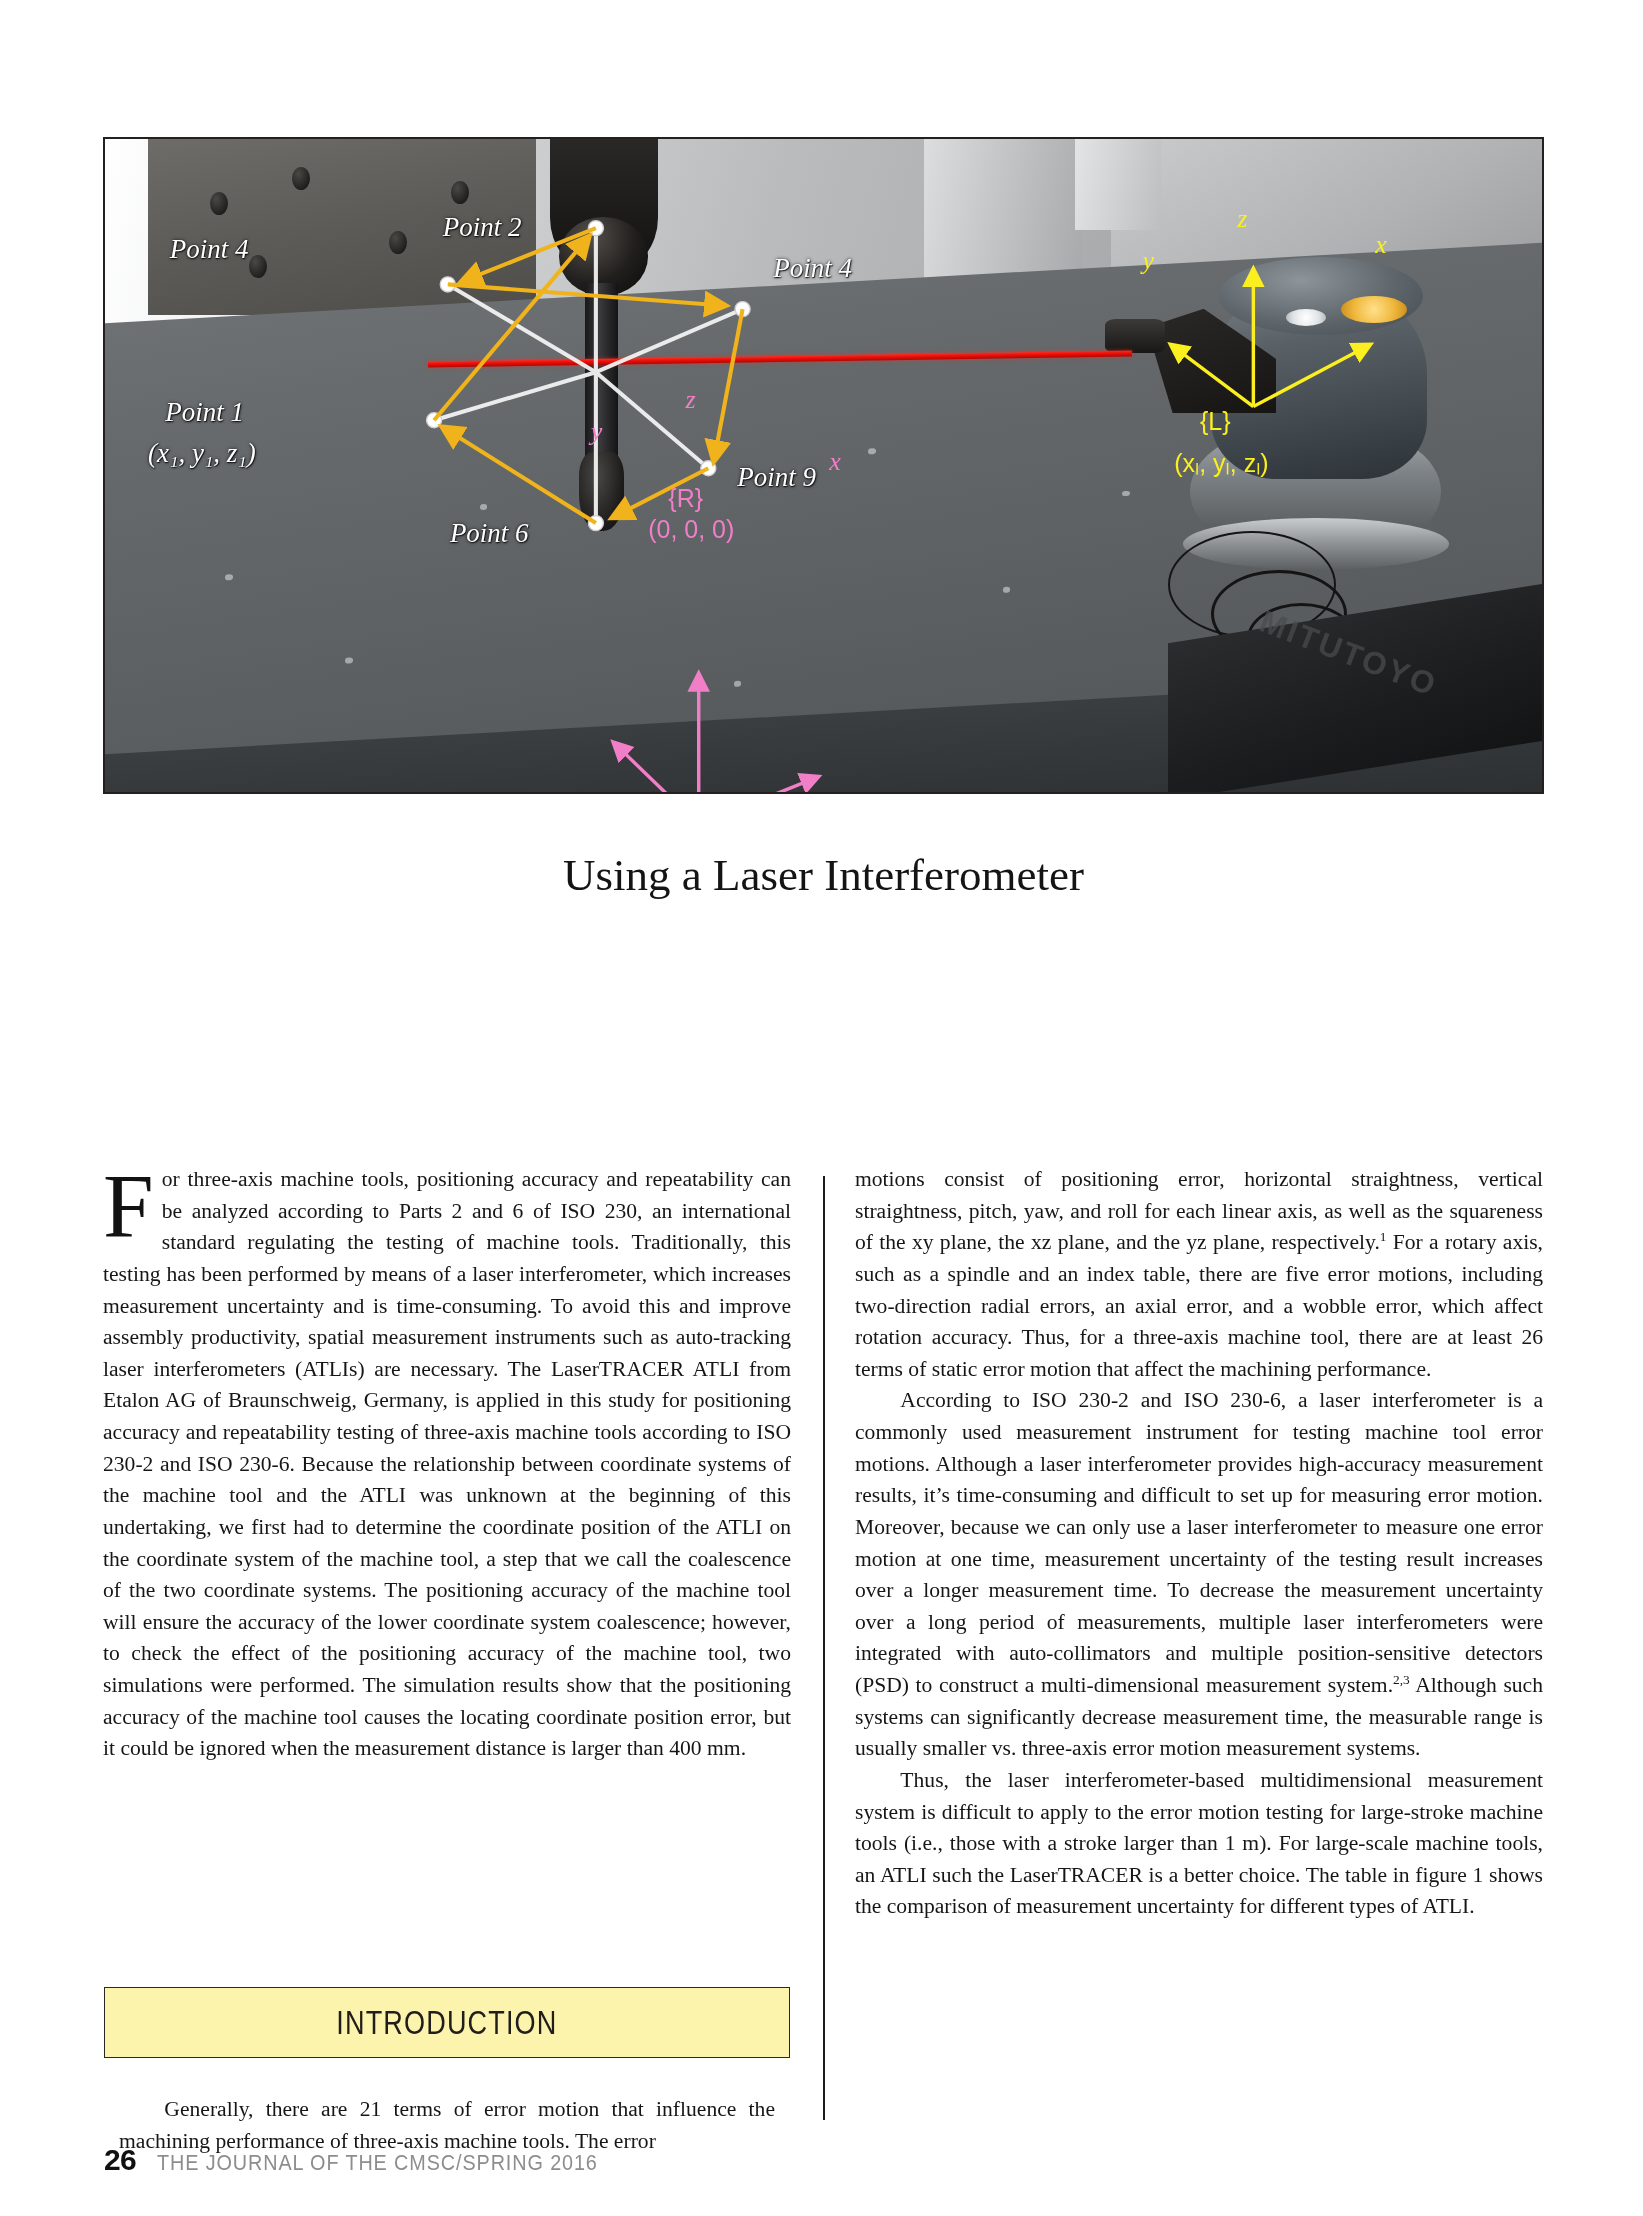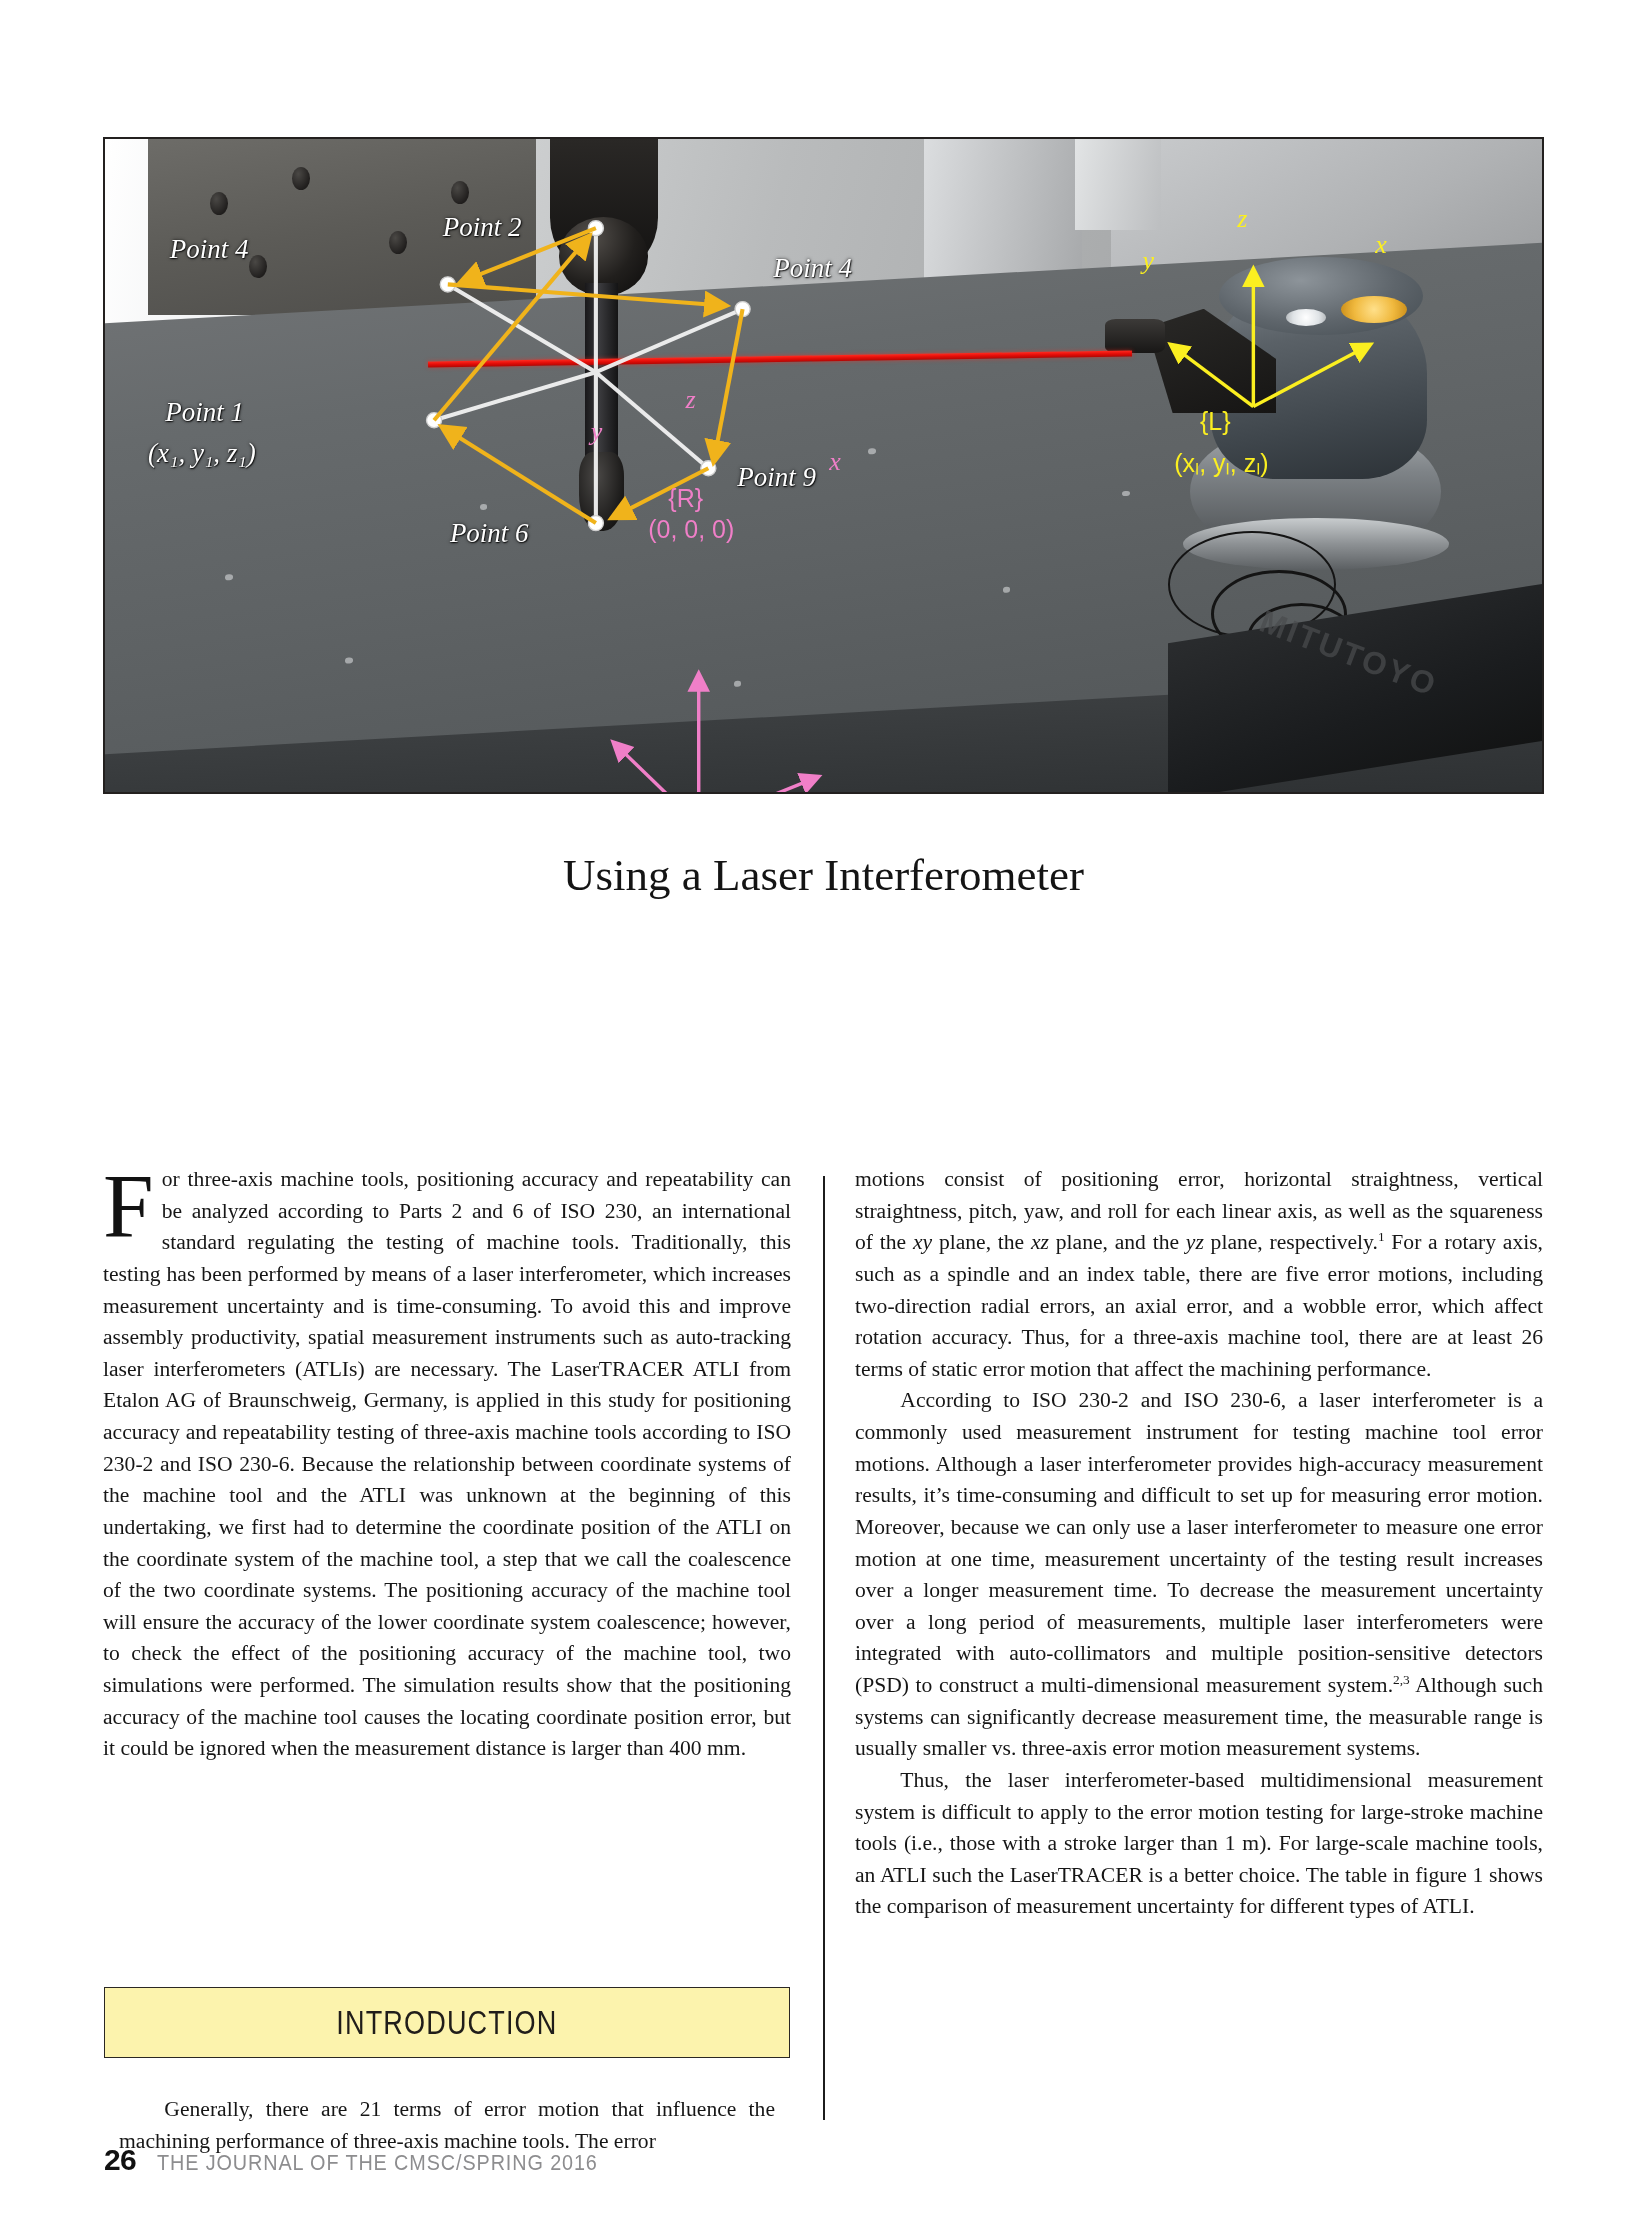--- a/index.html
+++ b/index.html
@@ -224,21 +224,21 @@
   .col.left  { left: 0; }
   .col.right { left: 752px; }
   .rule {
     position: absolute; left: 720px; top: 12.3px;
     width: 2.1px; height: 944px; background: #1c1c1c;
   }
   .col p { margin: 0; text-indent: 2.1em; }
   .col p.first { text-indent: 0; }
   .col p + p { margin-top: 0; }
   sup { font-size: .62em; vertical-align: super; line-height: 0; }
-  .it { font-style: italic; }
+  .it { }
 
   
   .dropcap {
     float: left;
     font-family: "Liberation Serif", serif;
     font-size: 91px;
     line-height: .84;
     padding: 4.1px 8.2px 0 0;
     margin-top: 1.4px;
     color: #121212;

